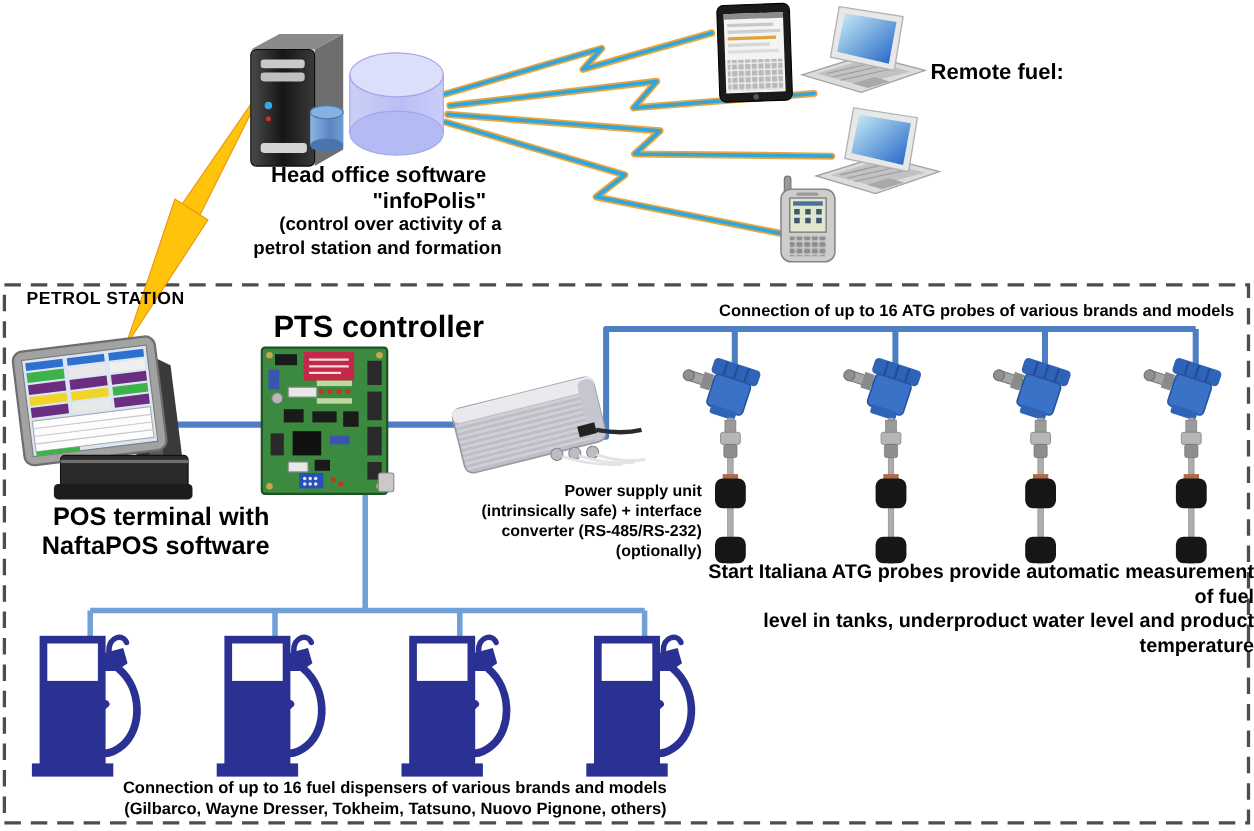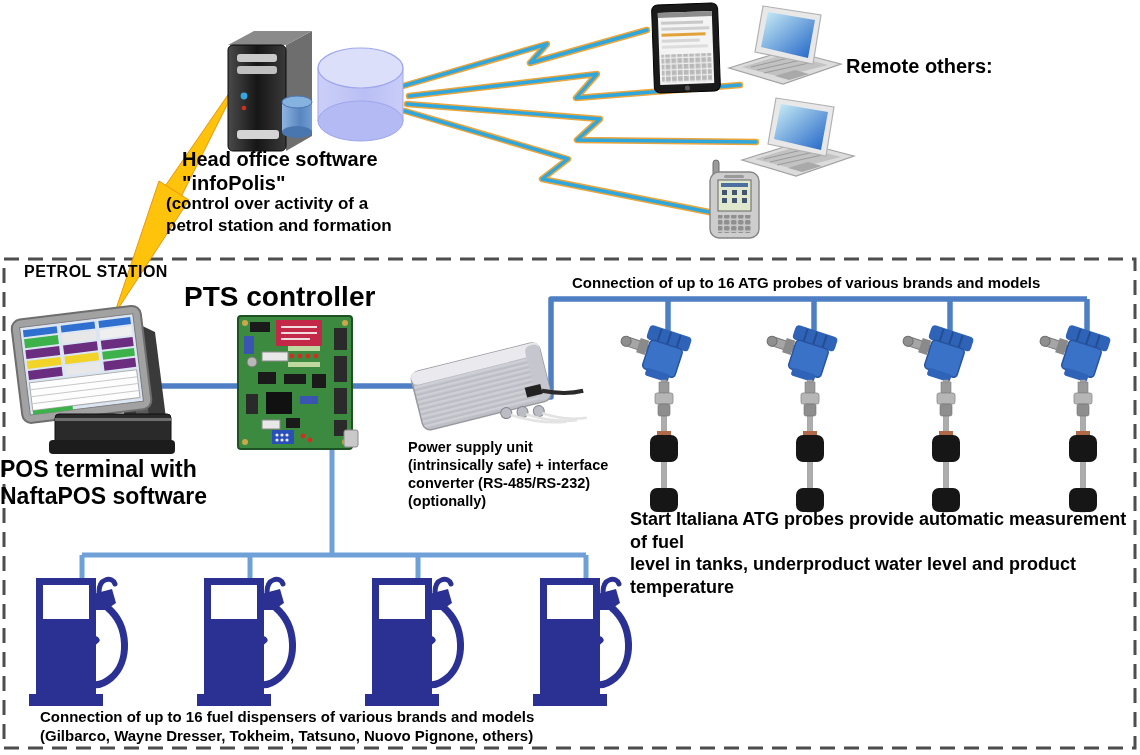--- a/index.html
+++ b/index.html
@@ -1,30 +1,30 @@
 <!DOCTYPE html>
 <html><head>
 <meta charset="utf-8">
 <style>
   html,body{margin:0;padding:0;background:#fff;}
   #stage{position:relative;width:1140px;height:755px;background:#ffffff;overflow:hidden;
          font-family:"Liberation Sans", sans-serif;font-weight:bold;color:#000;}
   #art{position:absolute;left:0;top:0;z-index:1;}
   .txt{position:absolute;z-index:2;line-height:1.18;}
-  .center{text-align:left;}
+  .center{text-align:right;}
   .pre{white-space:pre-line;}
   .ho-title{left:182px;top:148px;width:260px;font-size:20px;}
   .ho-sub{left:166px;top:193px;width:290px;font-size:17px;line-height:1.3;}
   .ru{left:846px;top:55px;width:280px;}
   .ru-title{font-size:20px;margin-bottom:4px;}
   .ru ul{margin:0;padding:0;list-style:none;font-size:15px;}
   .ru li{position:relative;padding-left:15px;margin-bottom:1px;line-height:1.3;}
   .ru li::before{content:"\2022";position:absolute;left:0;top:-1px;}
   .ps-label{left:24px;top:263px;font-size:16px;letter-spacing:.5px;}
-  .pts-title{left:184px;top:280px;width:240px;font-size:28px;}
+  .pts-title{left:200px;top:280px;width:240px;font-size:28px;}
   .pos-label{left:0px;top:456px;width:245px;font-size:23px;line-height:1.18;}
   .psu-label{left:408px;top:438px;width:230px;font-size:14.5px;line-height:1.25;}
   .atg-conn{left:572px;top:274px;width:550px;font-size:15px;}
   .atg-desc{left:630px;top:508px;width:510px;font-size:18px;line-height:1.25;}
   .disp-conn{left:40px;top:708px;width:566px;font-size:15px;line-height:1.25;}
 </style>
 </head>
 <body>
 
 <div id="stage">
@@ -313,21 +313,21 @@
 <div class="txt ho-title center">
   <div>Head office software</div>
   <div>"infoPolis"</div>
 </div>
 <div class="txt ho-sub center">
   <div>(control over activity of a</div>
   <div>petrol station and formation</div>
 </div>
 
 <div class="txt ru">
-  <div class="ru-title">Remote others:</div>
+  <div class="ru-title">Remote fuel:</div>
 </div>
 
 <div class="txt ps-label">PETROL STATION</div>
 <div class="txt pts-title center">PTS controller</div>
 
 <div class="txt pos-label center">
   <div>POS terminal with</div>
   <div>NaftaPOS software</div>
 </div>
 

